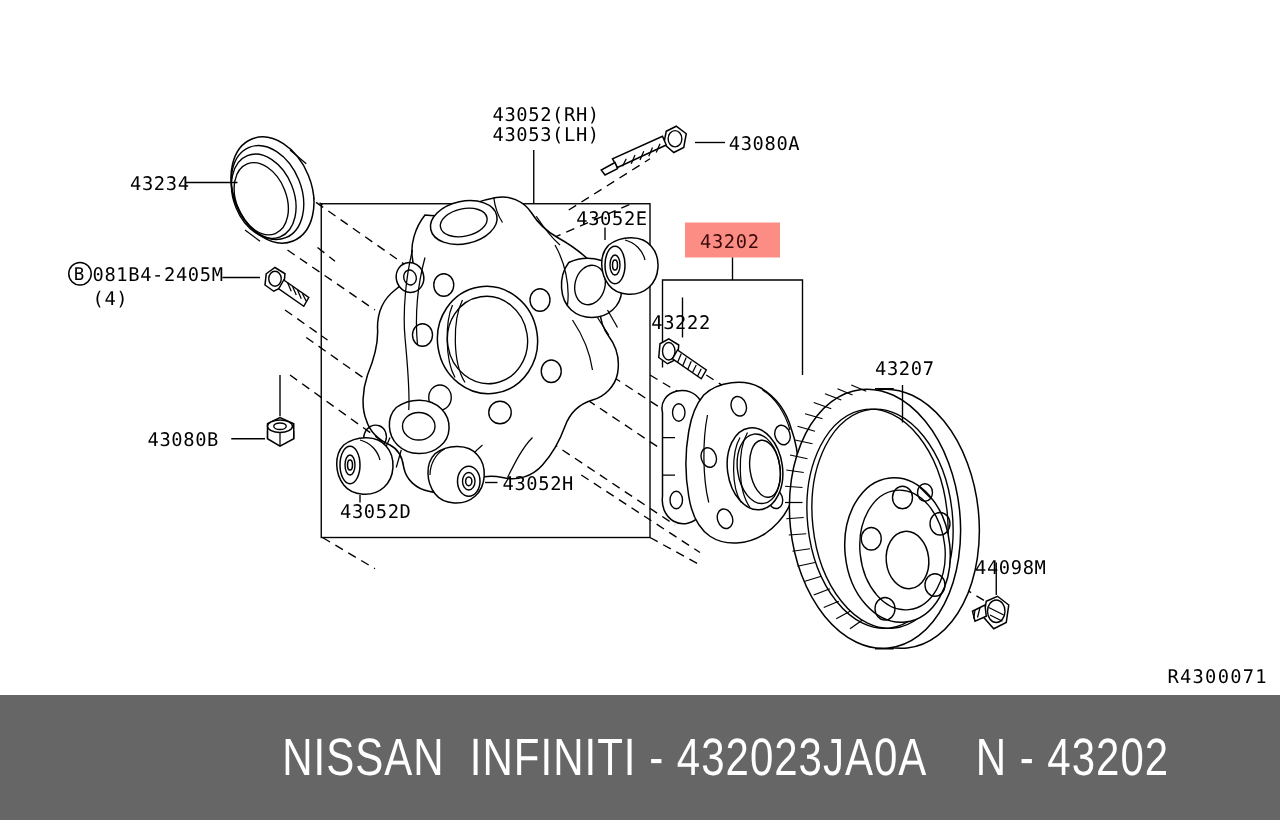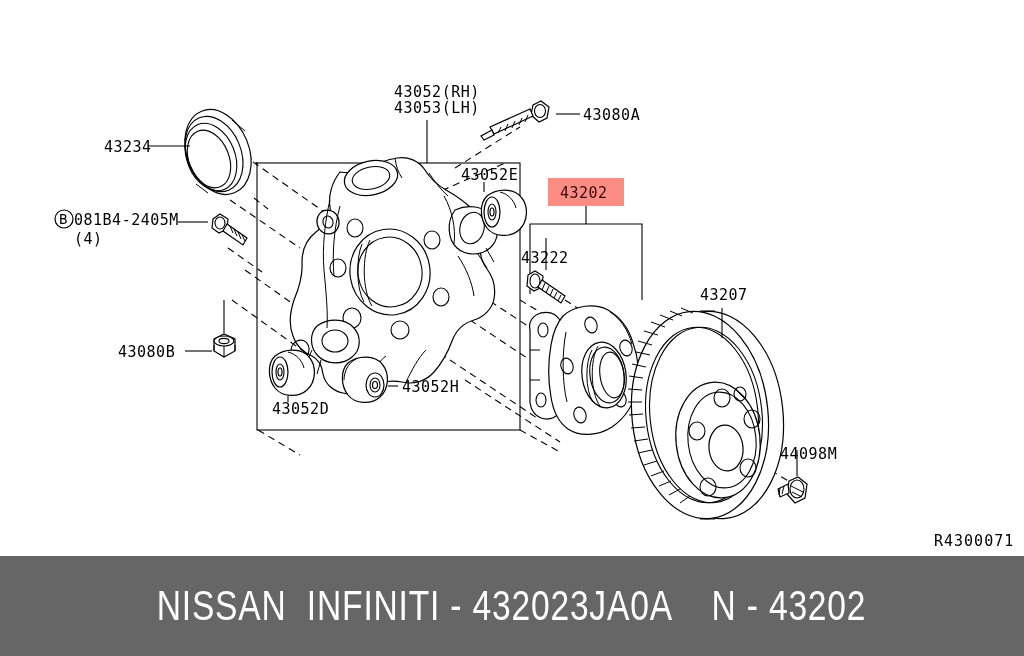--- a/index.html
+++ b/index.html
@@ -84,21 +84,21 @@
   }
   #footer-bar {
     position: absolute;
     left: 0;
     top: 556px;
     width: 1024px;
     height: 100px;
     background: #666666;
     display: flex;
     align-items: center;
-    justify-content: center;
+    justify-content: flex-end;
   }
   #footer-text {
     color: #ffffff;
     font-family: "Liberation Sans", sans-serif;
     font-size: 42px;
     font-weight: 400;
     letter-spacing: 1px;
     transform: scaleX(0.80);
     transform-origin: center;
     white-space: pre;

